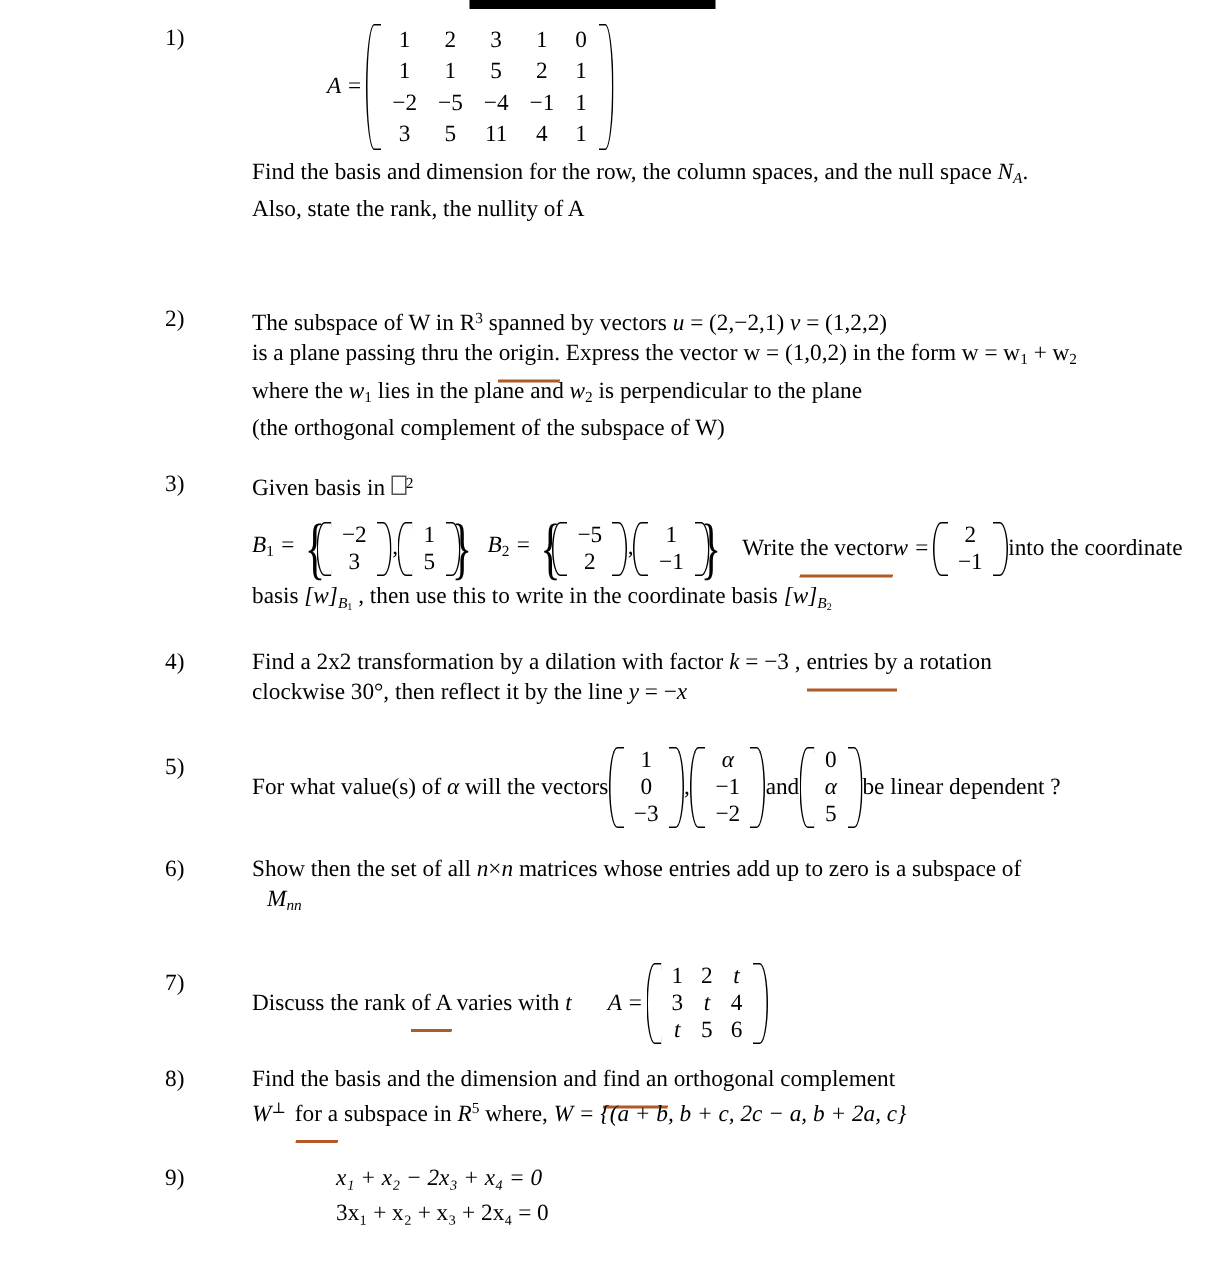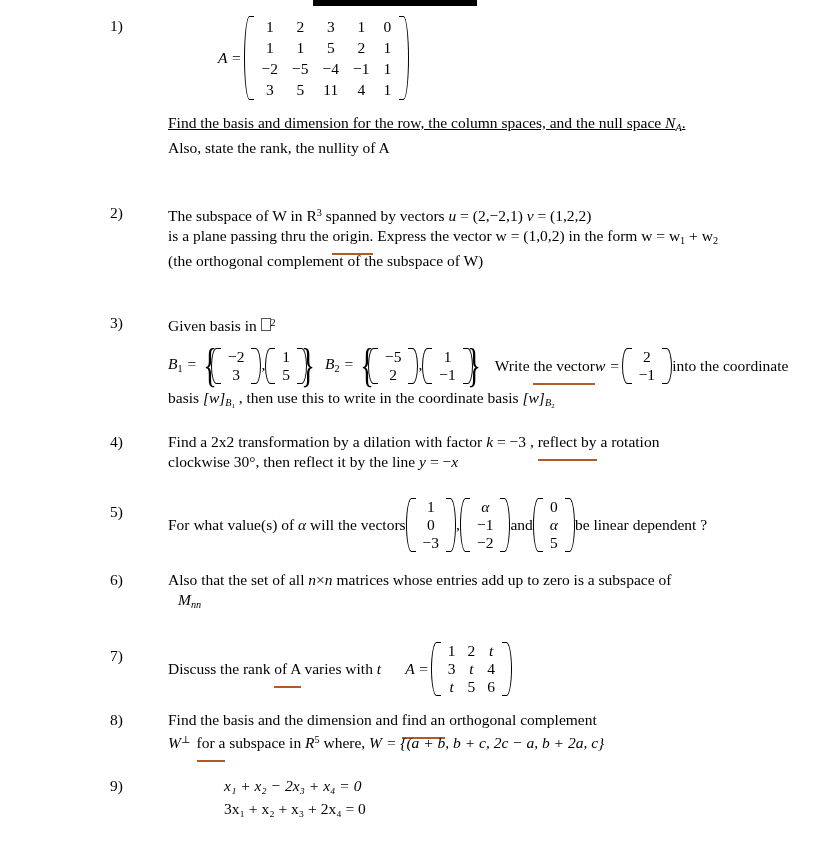--- a/index.html
+++ b/index.html
@@ -212,35 +212,38 @@
               <td>3</td>
               <td>5</td>
               <td>11</td>
               <td>4</td>
               <td>1</td>
             </tr>
           </tbody>
               </table></span>
         </div>
 
-        <div class="line" style="margin-top:13px;text-decoration:underline;">
+        <div class="line" style="margin-top:5px;">
           <span>Find the basis and dimension for the row, the column spaces, and the null space </span><i class="v">N</i><sub class="sb">A</sub><span>.</span>
         </div>
         <div class="line">Also, state the rank, the nullity of A</div>
       </div>
     </div>
 
     <div class="problem" style="min-height:96px; margin-top:12px;">
       <span class="pnum">2)</span>
       <div class="pbody">
         <div class="line">
           <span>The subspace of W in R</span><sup class="sp">3</sup><span> spanned by vectors </span><i class="v">u</i><span> = (2,−2,1)</span><i class="v">  v</i><span> = (1,2,2)</span>
         </div>
         <div class="line">
           <span>is a plane passing thru the </span><span class="gram">origin.</span><span> Express the vector w = (1,0,2) in the form  w = w</span><sub class="sbn">1</sub><span> + w</span><sub class="sbn">2</sub>
+        </div>
+        <div class="line">
+          <span>where the  </span><i class="v">w</i><sub class="sbn">1</sub><span> lies in the plane  and </span><i class="v">w</i><sub class="sbn">2</sub><span>  is perpendicular to the plane</span>
         </div>
         <div class="line">(the orthogonal complement of the subspace of W)</div>
       </div>
     </div>
 
     <div class="problem" style="min-height:100px; margin-top:14px;">
       <span class="pnum">3)</span>
       <div class="pbody">
         <div class="line">
           <span>Given basis in </span><span class="blankbox"></span><sup class="sp">2</sup>
@@ -298,21 +301,21 @@
         <div class="line" style="margin-top:4px;">
           <span>basis </span><i class="v">[w]</i><sub class="sb"><span>B</span><sub class="sbn">1</sub></sub><span> , then use this to write in the coordinate basis </span><i class="v">[w]</i><sub class="sb"><span>B</span><sub class="sbn">2</sub></sub>
         </div>
       </div>
     </div>
 
     <div class="problem" style="min-height:46px; margin-top:16px;">
       <span class="pnum">4)</span>
       <div class="pbody">
         <div class="line">
-          <span>Find a 2x2 transformation by a dilation with factor </span><i class="v">k</i><span> = −3</span><span> , </span><span class="gram">reflect  by</span><span> a rotation</span>
+          <span>Find a 2x2 transformation by a dilation with factor </span><i class="v">k</i><span> = −3</span><span> , </span><span class="gram">entries  by</span><span> a rotation</span>
         </div>
         <div class="line">
           <span>clockwise 30°, then reflect it by the line  </span><i class="v">y</i><span> = −</span><i class="v">x</i>
         </div>
       </div>
     </div>
 
     <div class="problem" style="min-height:68px; margin-top:2px;">
       <span class="pnum" style="margin-top:22px;">5)</span>
       <div class="pbody" style="padding-top:18px;">
@@ -355,21 +358,21 @@
                 </tbody>
               </table></span><span class="inline-mid"> be linear dependent ?</span>
         </div>
       </div>
     </div>
 
     <div class="problem" style="min-height:48px; margin-top:18px;">
       <span class="pnum">6)</span>
       <div class="pbody">
         <div class="line">
-          <span>Also that the set of all   </span><i class="v">n</i><span>×</span><i class="v">n</i><span> matrices whose entries add up to zero is a subspace of</span>
+          <span>Show then the set of all   </span><i class="v">n</i><span>×</span><i class="v">n</i><span> matrices whose entries add up to zero is a subspace of</span>
         </div>
         <div class="line" style="margin-left:10px;">
           <i class="v">M</i><sub class="sb">nn</sub>
         </div>
       </div>
     </div>
 
     <div class="problem" style="min-height:62px; margin-top:6px;">
       <span class="pnum" style="margin-top:22px;">7)</span>
       <div class="pbody" style="padding-top:18px;">

